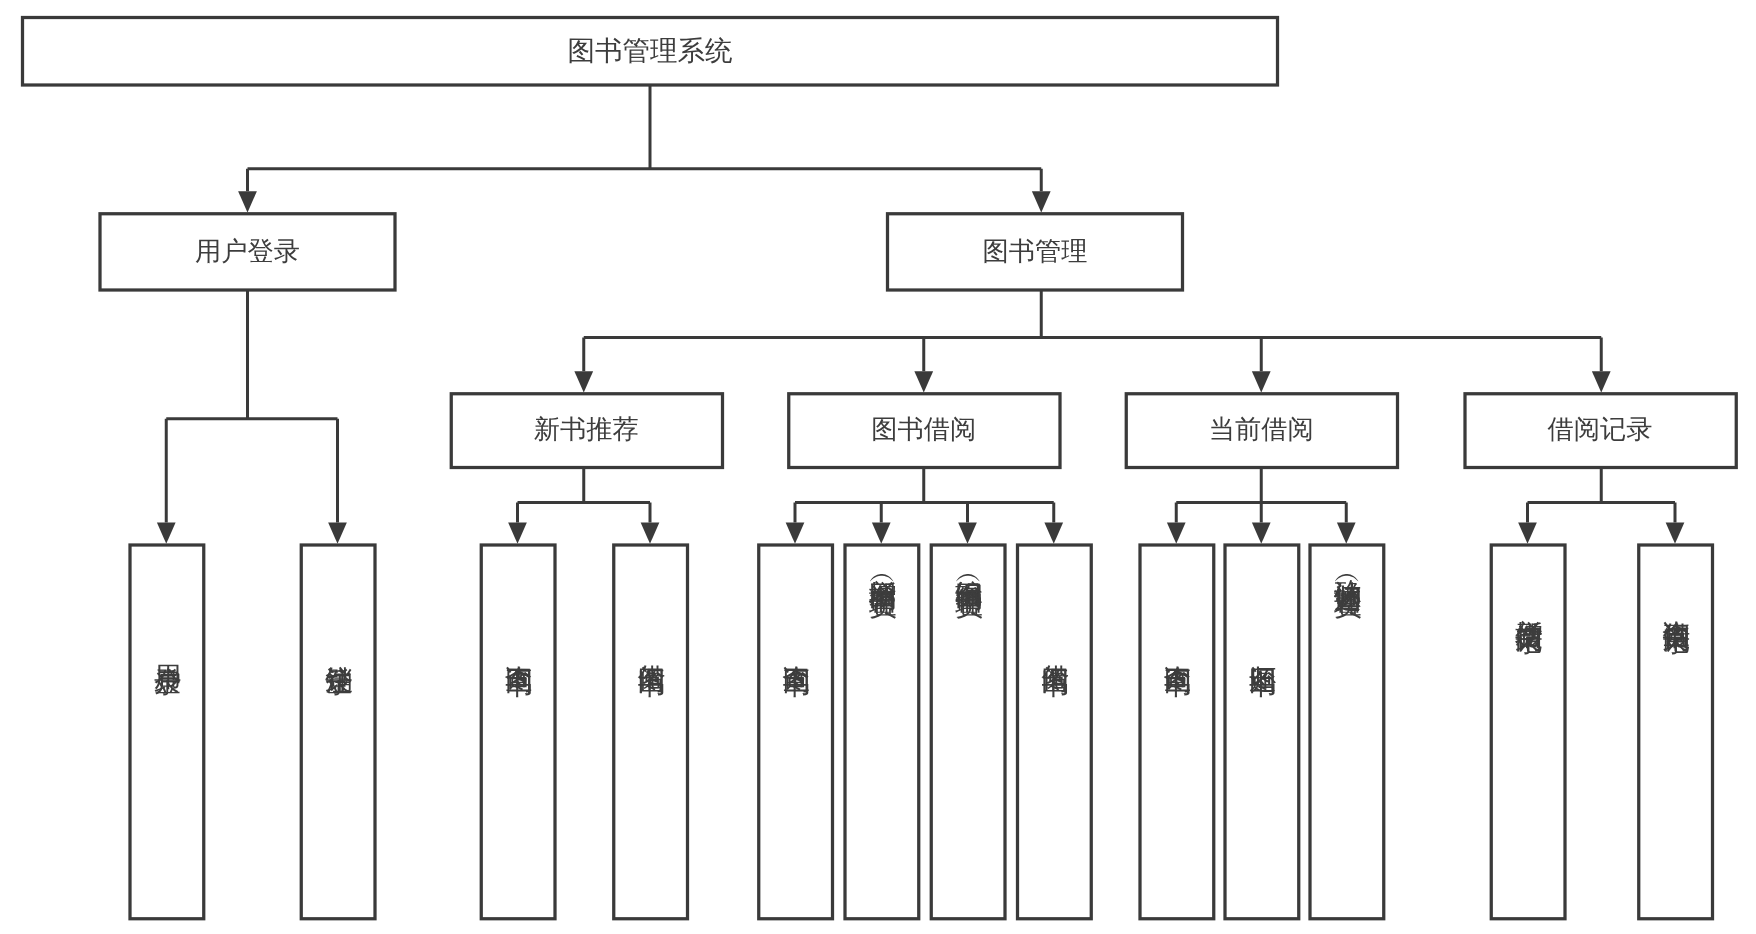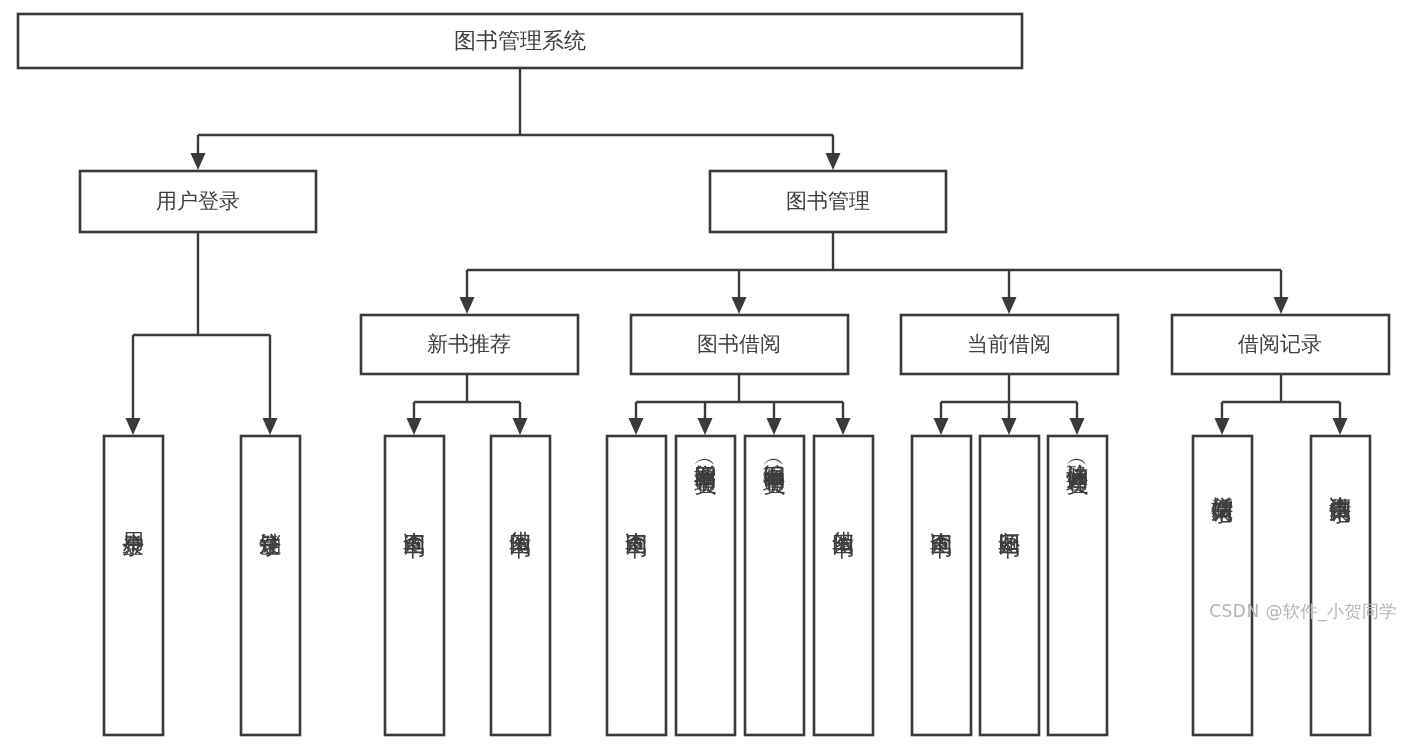--- a/index.html
+++ b/index.html
@@ -260,15 +260,14 @@
   </div>
 
   <div class="vert-label-wrap" style="left:1193px; top:436px; width:59px; height:299px;">
     <span class="vert-label" style="margin-top:42px;">新增借阅记录</span>
   </div>
 
   <div class="vert-label-wrap" style="left:1311px; top:436px; width:59px; height:299px;">
     <span class="vert-label" style="margin-top:42px;">查询借阅记录</span>
   </div>
 
-  <div class="watermark">CSDN @软件_小贺同学</div>
 
 </div>
 
 </body></html>

